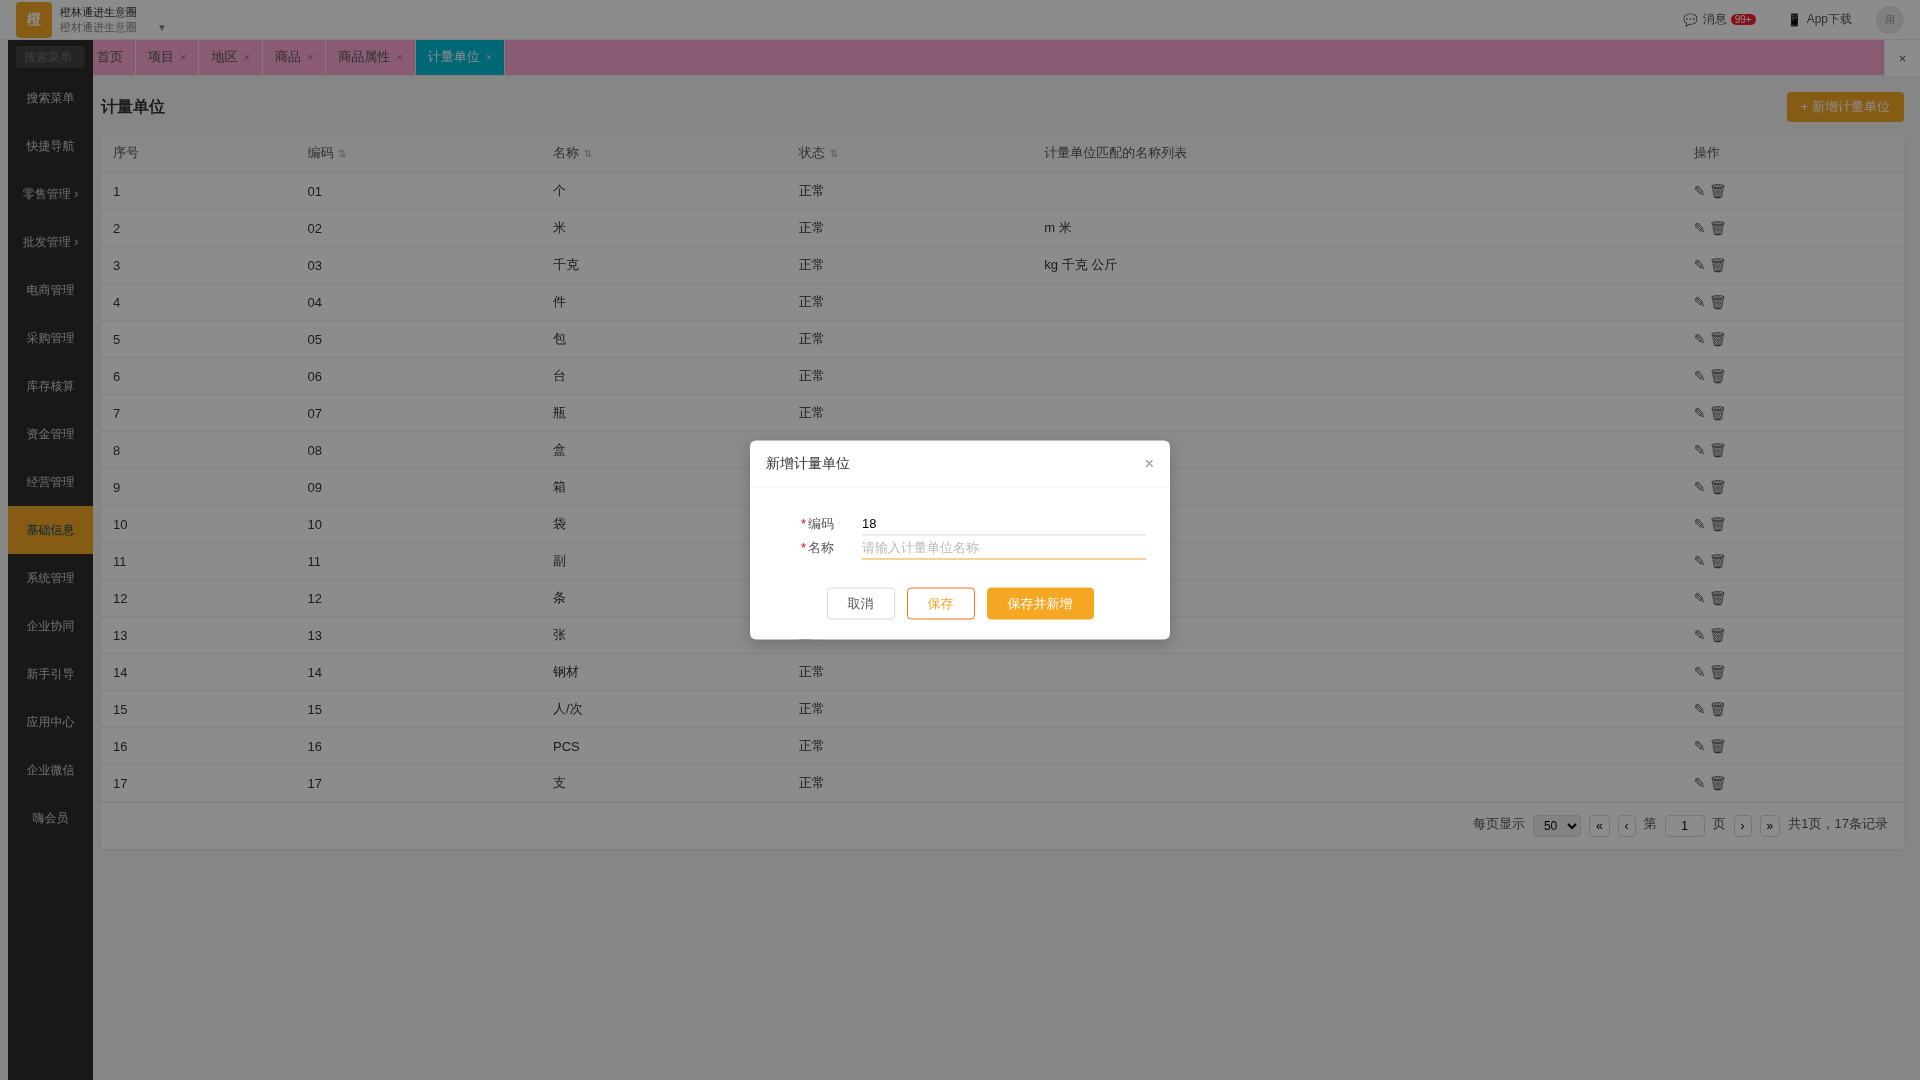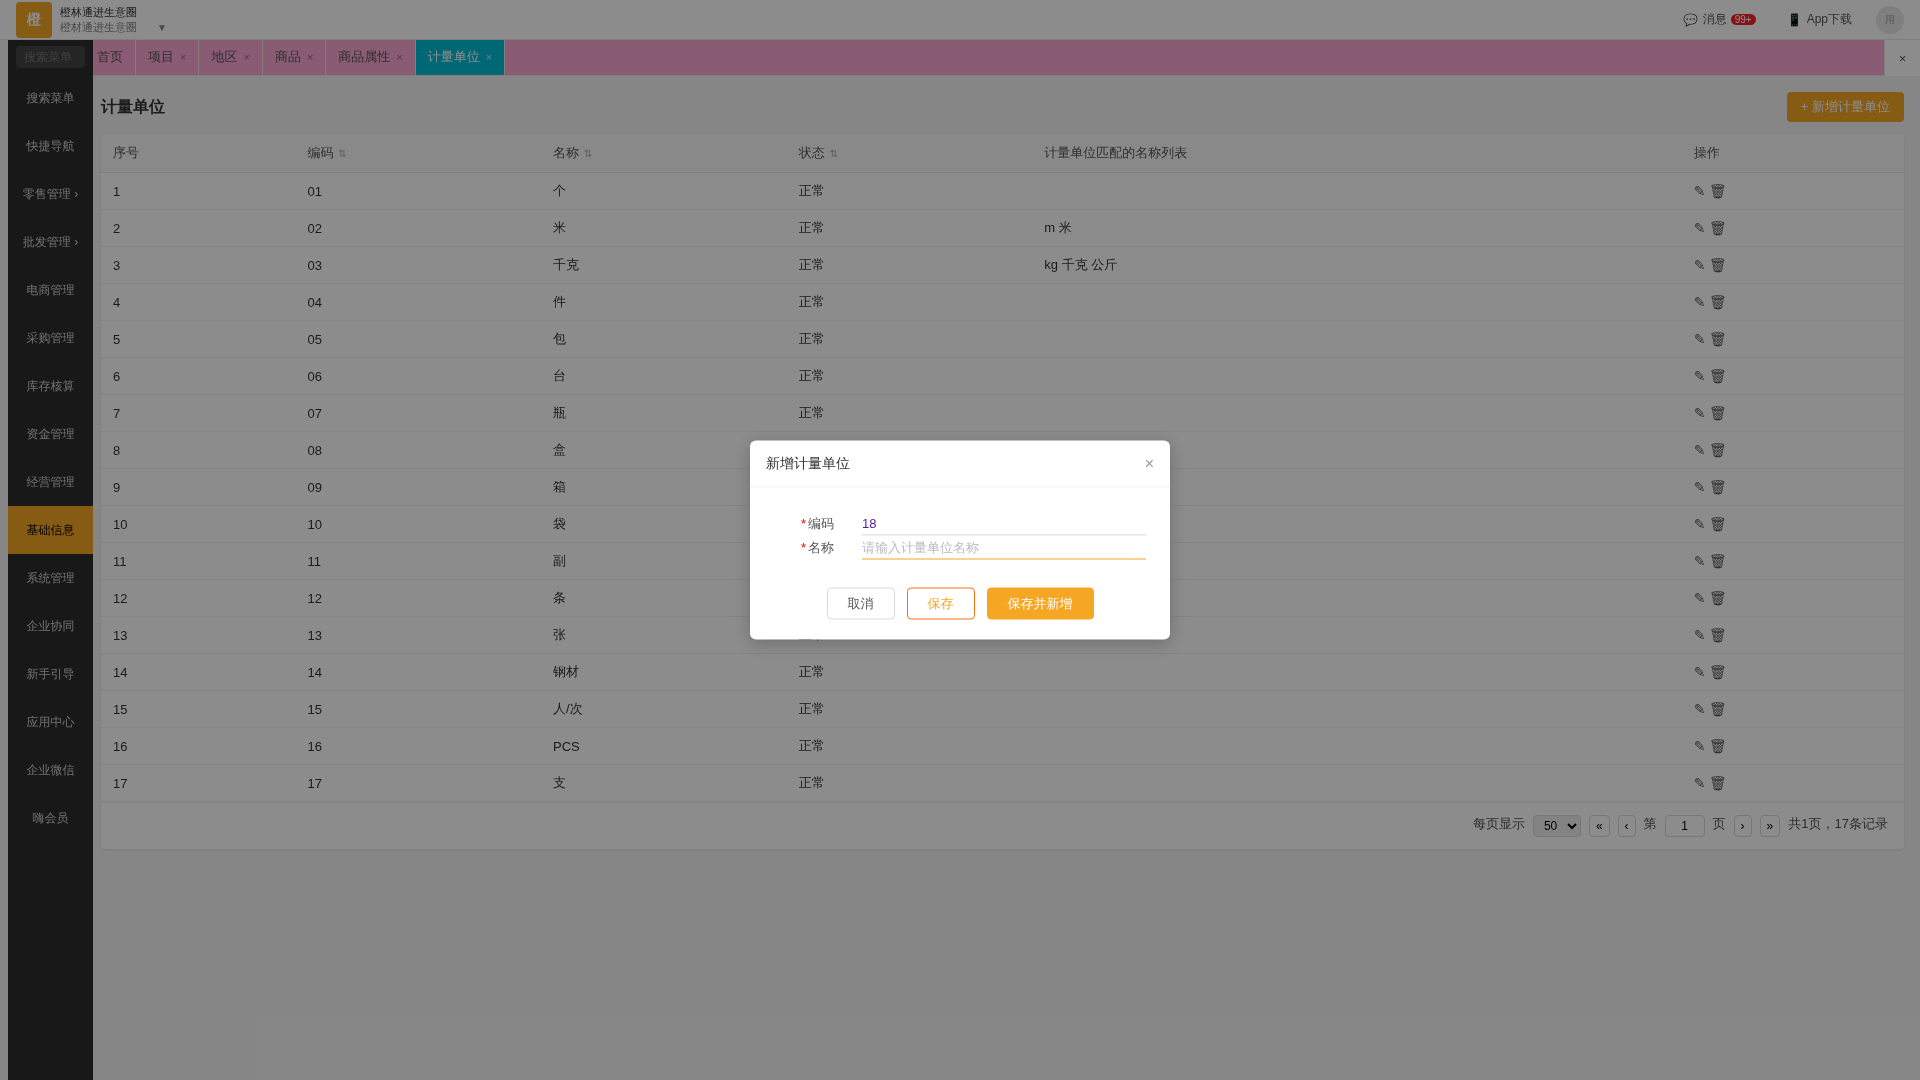--- a/index.html
+++ b/index.html
@@ -84,21 +84,21 @@
     .sidebar-item {
       display: flex;
       align-items: center;
       justify-content: center;
       height: 48px;
       color: #ccc;
       cursor: pointer;
       font-size: 12px;
       transition: background 0.2s;
     }
-    .sidebar-item.active { background: #f5a623; color: #000000; }
+    .sidebar-item.active { background: #f5a623; color: #0c4a6e; }
     .sidebar-search-input {
       width: 100%;
       background: #444;
       border: none;
       border-radius: 4px;
       color: #ccc;
       padding: 4px 8px;
       font-size: 12px;
       outline: none;
     }
@@ -320,21 +320,21 @@
       color: red;
       margin-right: 2px;
     }
     .form-input {
       flex: 1;
       border: none;
       border-bottom: 1px solid #ccc;
       outline: none;
       font-size: 13px;
       padding: 4px 0;
-      color: #4c1d95;
+      color: #000000;
     }
     .form-input.highlighted {
       border-bottom-color: #f5a623;
     }
     .form-input::placeholder {
       color: #bbb;
     }
     .modal-footer {
       padding: 12px 24px 20px;
       display: flex;

